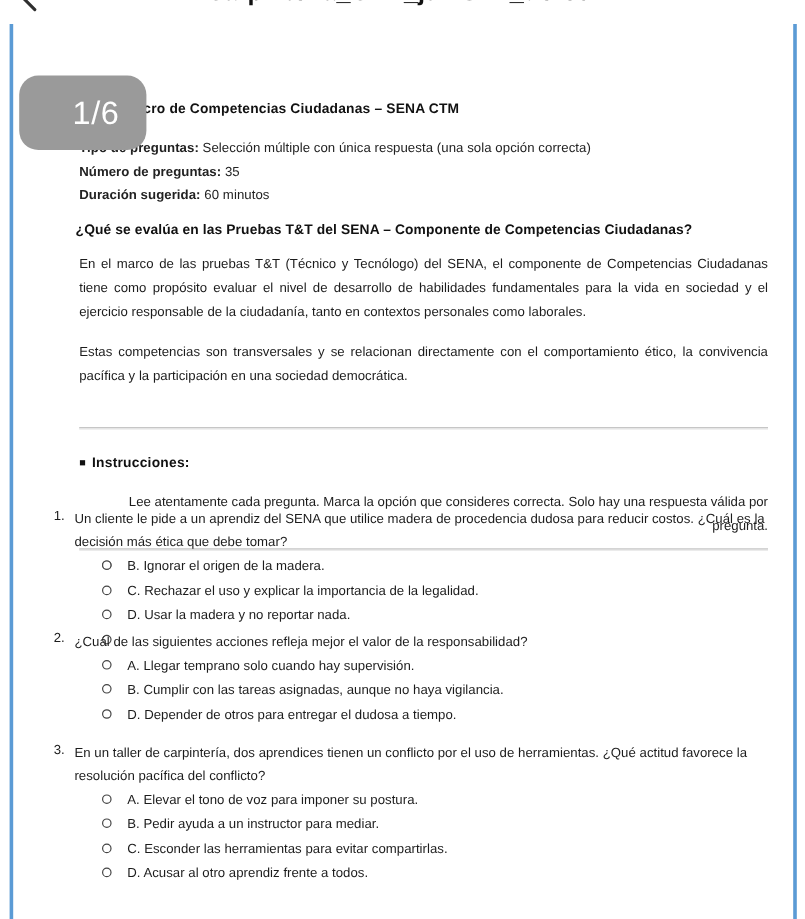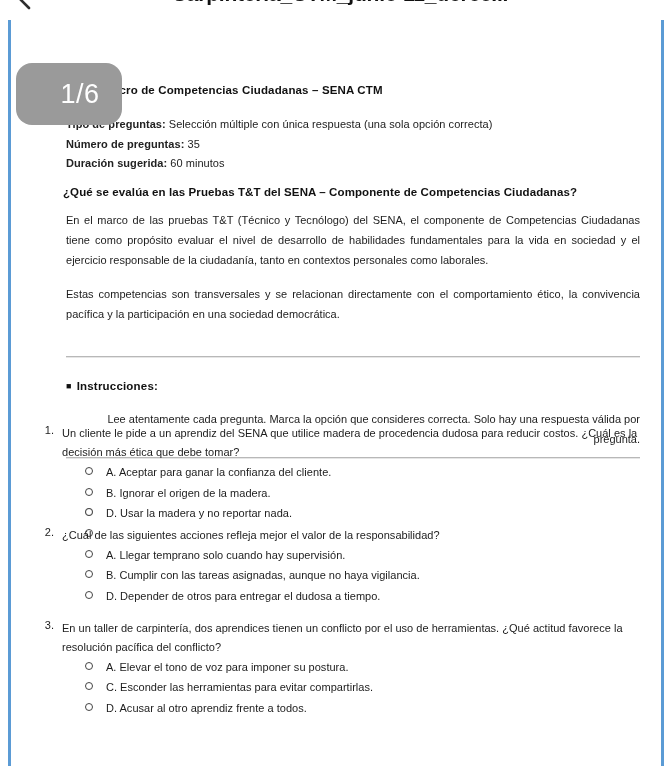--- a/index.html
+++ b/index.html
@@ -293,23 +293,23 @@
 
     <div class="blk hr hr-2"></div>
 
     <div id="questions">
         <div class="q-block">
           <div class="q-row">
             <div class="q-num">1.</div>
             <div class="q-text">Un cliente le pide a un aprendiz del SENA que utilice madera de procedencia dudosa para reducir costos. ¿Cuál es la decisión más ética que debe tomar?</div>
           </div>
           <ul class="opt-list">
-            <li class="opt"><span class="opt-marker"></span><span>A. Aceptar para ganar la confianza del cliente.</span></li>
+            <li class="opt"><span class="opt-marker"></span></li>
             <li class="opt"><span class="opt-marker"></span><span>B. Ignorar el origen de la madera.</span></li>
-            <li class="opt"><span class="opt-marker"></span></li>
+            <li class="opt"><span class="opt-marker"></span><span>C. Rechazar el uso y explicar la importancia de la legalidad.</span></li>
             <li class="opt"><span class="opt-marker"></span><span>D. Usar la madera y no reportar nada.</span></li>
             <li class="opt"><span class="opt-marker"></span><span></span></li>
           </ul>
           <div class="q-gap-sm"></div>
         </div>
         <div class="q-block">
           <div class="q-row">
             <div class="q-num">2.</div>
             <div class="q-text">¿Cuál de las siguientes acciones refleja mejor el valor de la responsabilidad?</div>
           </div>
@@ -320,20 +320,21 @@
           </ul>
           <div class="q-gap-md"></div>
         </div>
         <div class="q-block">
           <div class="q-row">
             <div class="q-num">3.</div>
             <div class="q-text">En un taller de carpintería, dos aprendices tienen un conflicto por el uso de herramientas. ¿Qué actitud favorece la resolución pacífica del conflicto?</div>
           </div>
           <ul class="opt-list">
             <li class="opt"><span class="opt-marker"></span><span>A. Elevar el tono de voz para imponer su postura.</span></li>
+            <li class="opt"><span class="opt-marker"></span><span>B. Pedir ayuda a un instructor para mediar.</span></li>
             <li class="opt"><span class="opt-marker"></span><span>C. Esconder las herramientas para evitar compartirlas.</span></li>
             <li class="opt"><span class="opt-marker"></span><span>D. Acusar al otro aprendiz frente a todos.</span></li>
           </ul>
         </div>
       </div>
 
   </div>
 </div>
 
 <div id="page-badge">1/6</div>

